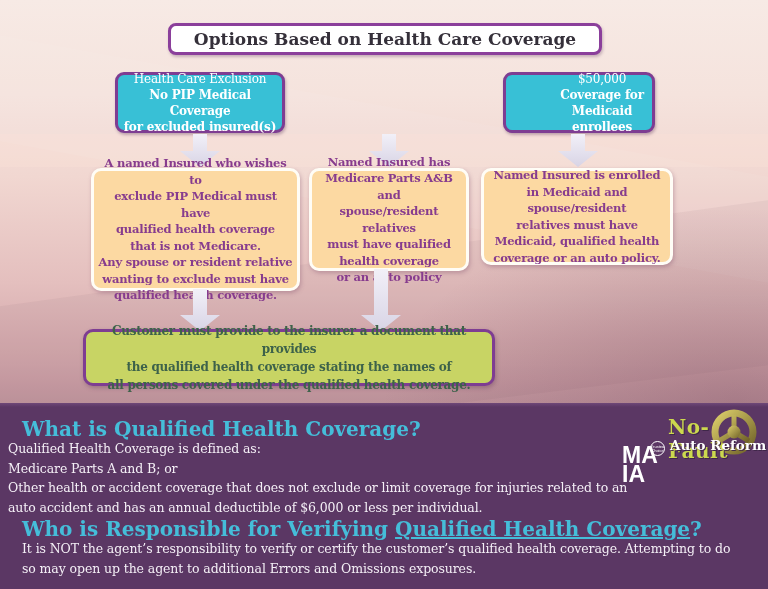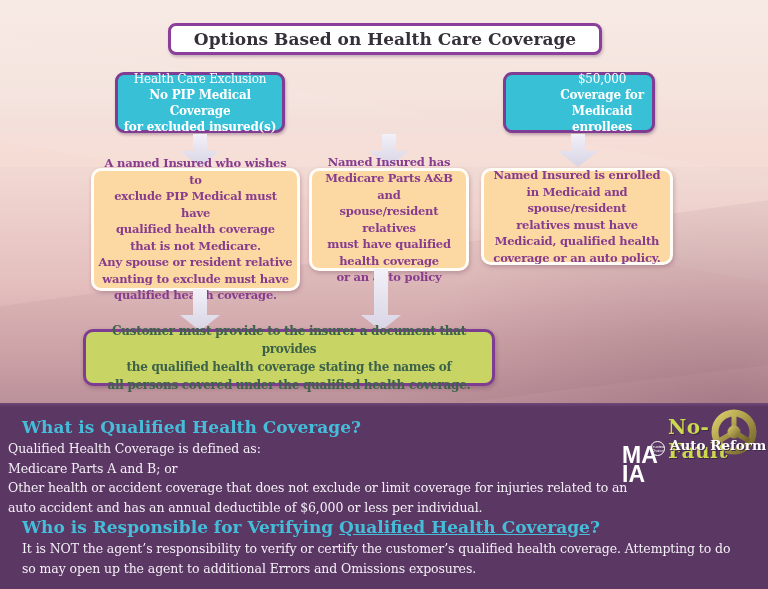--- a/index.html
+++ b/index.html
@@ -43,21 +43,21 @@
   #orange2{left:309px;top:168px;width:160px;height:103px;}
   #orange3{left:481px;top:168px;width:192px;height:97px;}
 
   .green{position:absolute;left:83px;top:329px;width:412px;height:57px;box-sizing:border-box;background:#c8d464;
     border:3px solid #7e3d92;border-radius:10px;color:#3d624a;font-weight:bold;font-size:12px;line-height:18px;
     letter-spacing:-0.3px;display:flex;align-items:center;justify-content:center;text-align:center;
     box-shadow:1px 2px 4px rgba(90,50,80,.35);}
 
   .footer{position:absolute;left:0;top:403px;width:768px;height:186px;
     background:linear-gradient(180deg,#6f4878 0px,#5b3764 4px,#5b3764 100%);}
-  .h-teal{position:absolute;color:#45bdd9;font-weight:bold;font-size:17px;}
+  .h-teal{position:absolute;color:#45bdd9;font-weight:bold;font-size:20px;}
   .ul{text-decoration:underline;}
   .fbody{position:absolute;color:#f4eff6;font-size:12.5px;line-height:19.5px;letter-spacing:-0.1px;width:740px;}
   #qhcHeading{left:22px;top:417px;}
   #qhcBody{left:8px;top:439px;}
   #whoHeading{left:22px;top:517px;}
   #whoBody{left:22px;top:539px;}
 
   #maia{position:absolute;left:622px;top:414px;color:#fff;font-family:"Liberation Sans",sans-serif;
     font-weight:bold;font-size:23px;line-height:19px;letter-spacing:0;margin-top:32px;}
   #badge{position:absolute;left:650px;top:441px;width:13px;height:13px;border:1px solid #fff;border-radius:50%;

